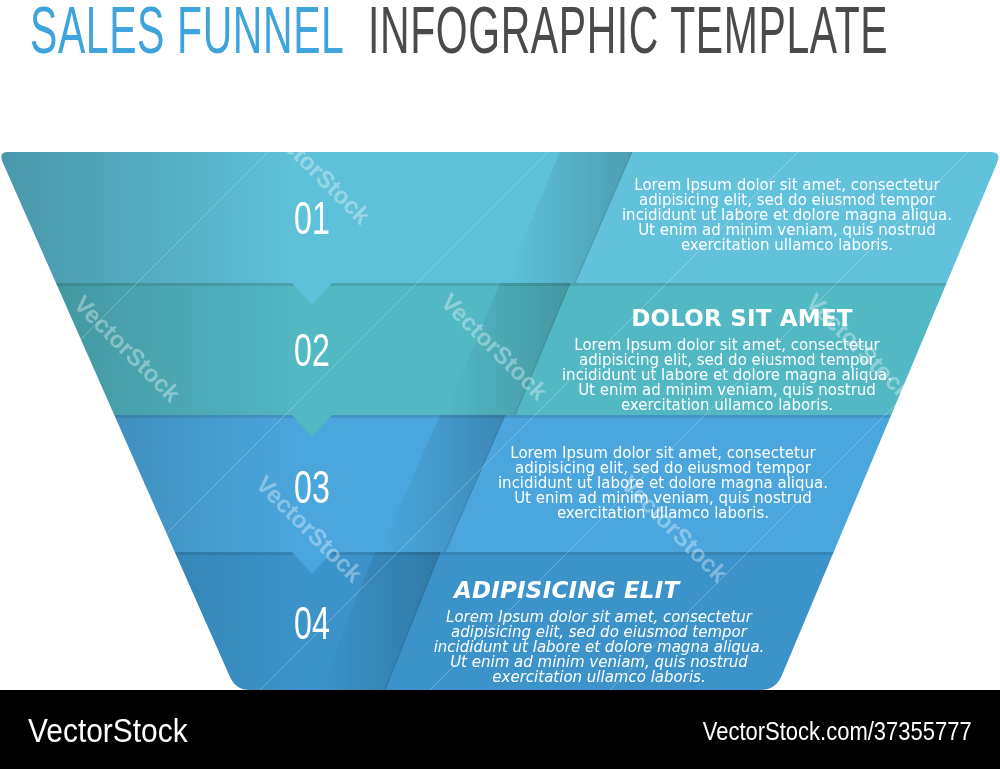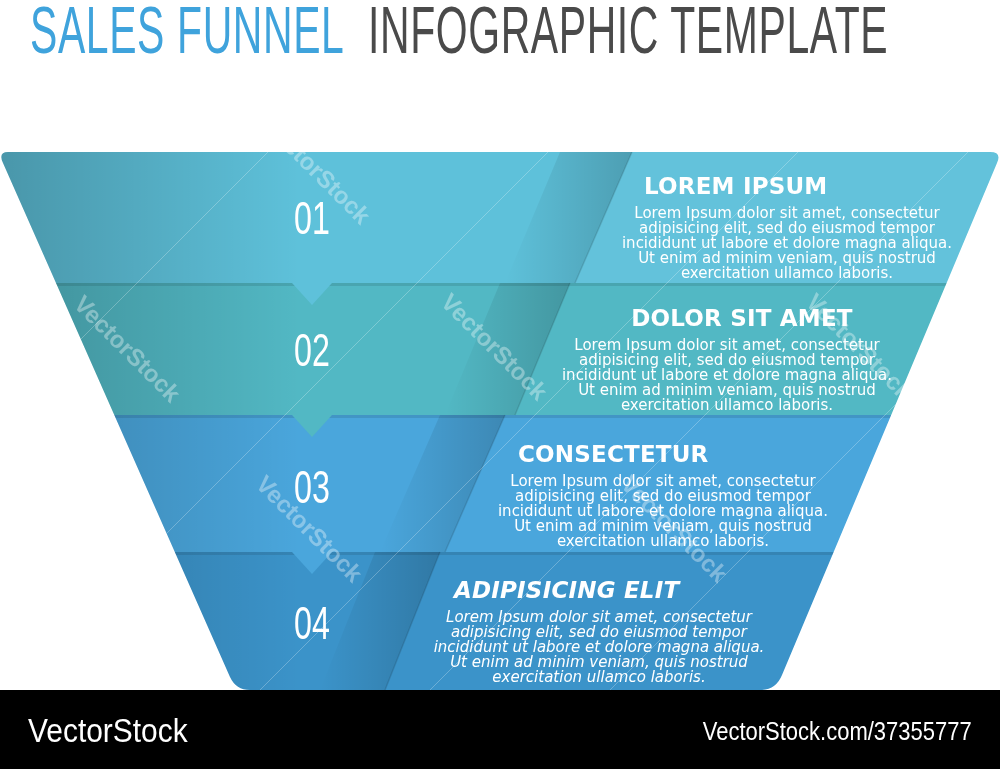--- a/index.html
+++ b/index.html
@@ -78,29 +78,27 @@
     </g>
   </g>
 </svg>
 
 <div class="num" style="left:272px; top:193px;">01</div>
 <div class="num" style="left:272px; top:325px;">02</div>
 <div class="num" style="left:272px; top:462px;">03</div>
 <div class="num" style="left:272px; top:598px;">04</div>
 
 <div class="panel" style="left:612px; top:172px; width:350px;">
-  <h2 style="text-align:left; padding-left:32px;">LOREM IPSUM</h2>
   <p>Lorem Ipsum dolor sit amet, consectetur adipisicing elit, sed do eiusmod tempor incididunt ut labore et dolore magna aliqua. Ut enim ad minim veniam, quis nostrud exercitation ullamco laboris.</p>
 </div>
 <div class="panel" style="left:552px; top:304px; width:350px;">
   <h2 style="text-align:center; padding-left:30px;">DOLOR SIT AMET</h2>
   <p>Lorem Ipsum dolor sit amet, consectetur adipisicing elit, sed do eiusmod tempor incididunt ut labore et dolore magna aliqua. Ut enim ad minim veniam, quis nostrud exercitation ullamco laboris.</p>
 </div>
 <div class="panel" style="left:488px; top:440px; width:350px;">
-  <h2 style="text-align:left; padding-left:30px;">CONSECTETUR</h2>
   <p>Lorem Ipsum dolor sit amet, consectetur adipisicing elit, sed do eiusmod tempor incididunt ut labore et dolore magna aliqua. Ut enim ad minim veniam, quis nostrud exercitation ullamco laboris.</p>
 </div>
 <div class="panel" style="left:424px; top:576px; width:350px;font-style:italic;">
   <h2 style="text-align:left; padding-left:30px;">ADIPISICING ELIT</h2>
   <p>Lorem Ipsum dolor sit amet, consectetur adipisicing elit, sed do eiusmod tempor incididunt ut labore et dolore magna aliqua. Ut enim ad minim veniam, quis nostrud exercitation ullamco laboris.</p>
 </div>
 
 <div class="wm" style="left:278px; top:112px;">VectorStock</div>
 <div class="wm" style="left:88px; top:290px;">VectorStock</div>
 <div class="wm" style="left:455px; top:288px;">VectorStock</div>

